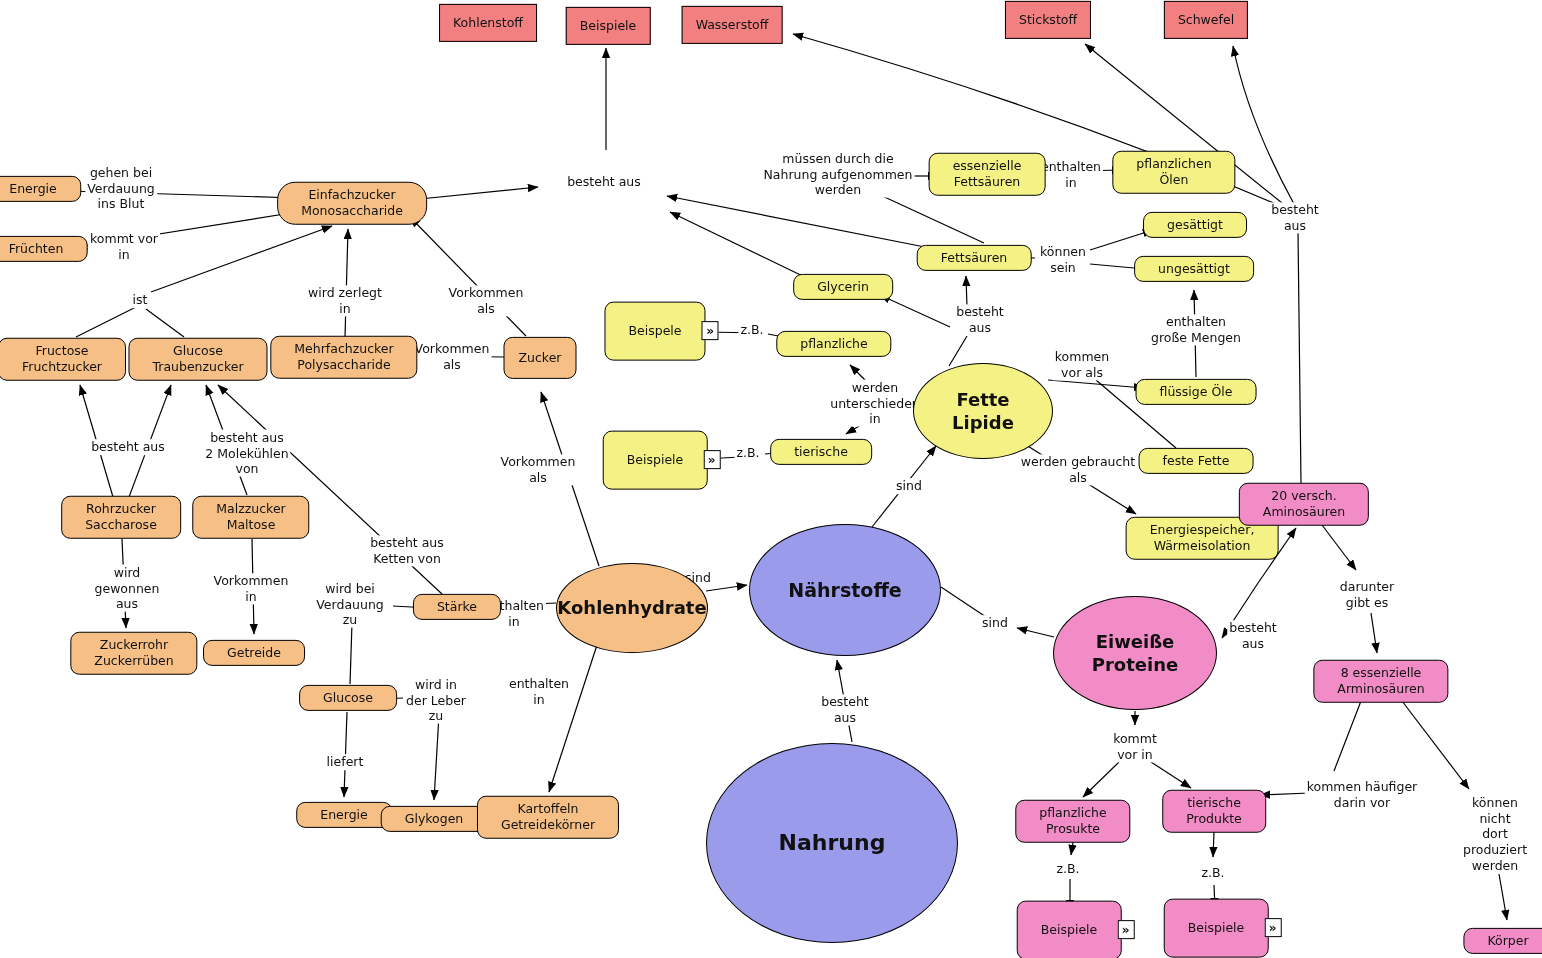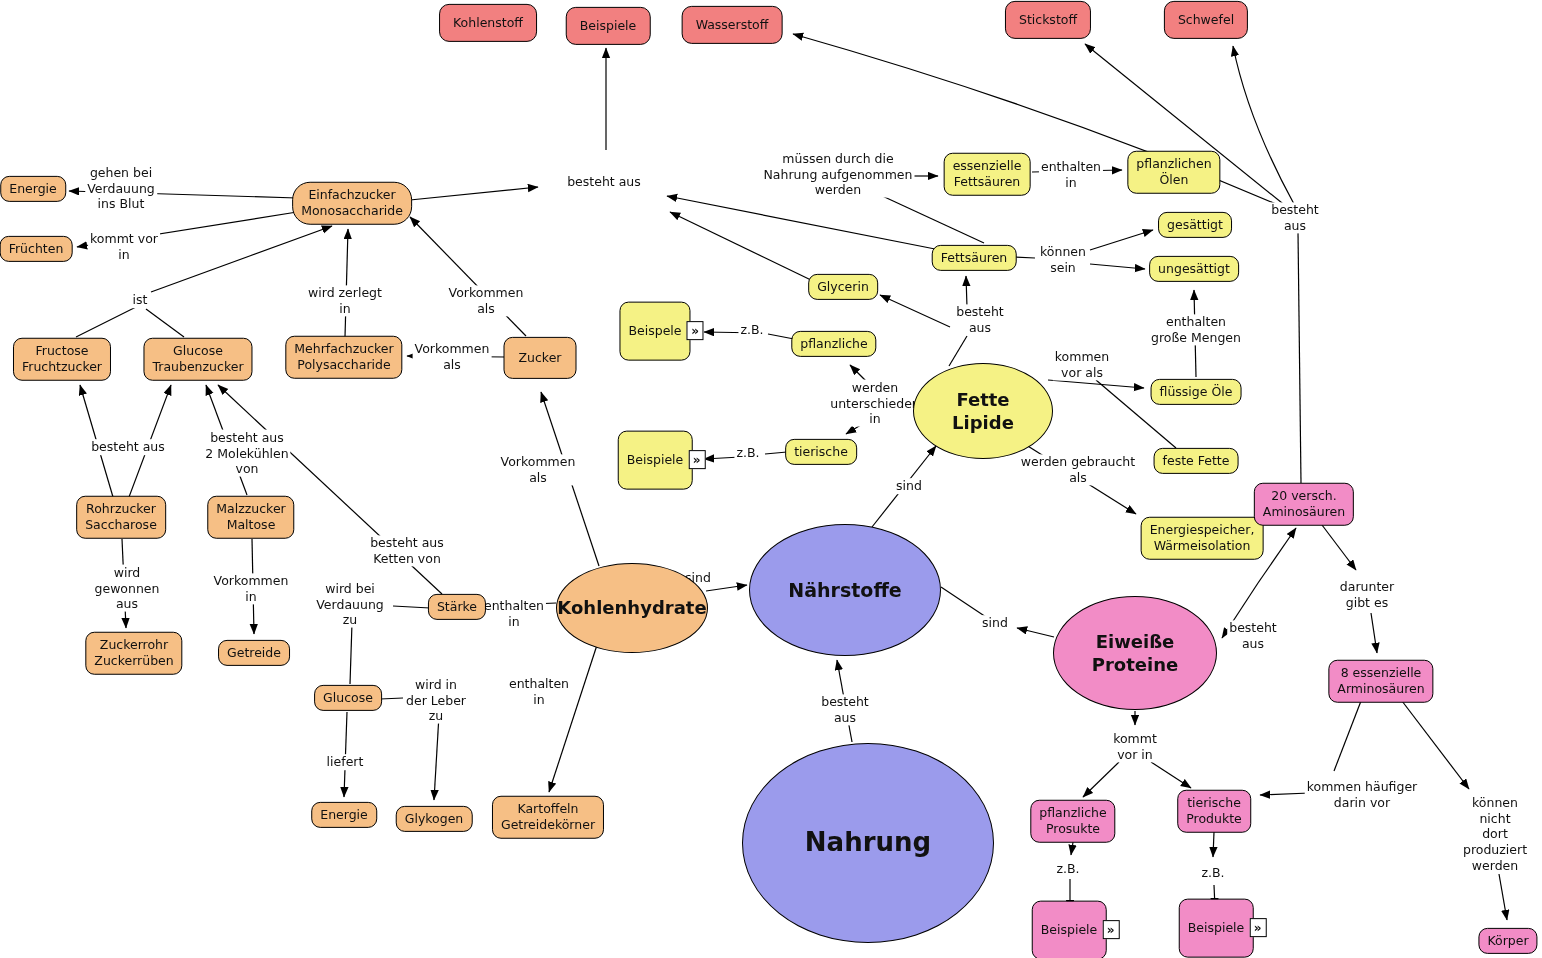--- a/index.html
+++ b/index.html
@@ -3,22 +3,22 @@
 <meta charset="utf-8">
 <style>
   html,body{margin:0;padding:0;background:#fff;}
   #stage{position:relative;width:1542px;height:958px;background:#fff;overflow:hidden;
          font-family:"DejaVu Sans","Liberation Sans",sans-serif;color:#111;}
   #edges{position:absolute;left:0;top:0;z-index:0;}
   .elabel{position:absolute;transform:translate(-50%,-50%);z-index:1;background:#fff;
           white-space:pre-line;text-align:center;font-size:12.5px;line-height:1.25;padding:0 2px;}
   .node{position:absolute;transform:translate(-50%,-50%);z-index:2;border:1px solid #000;
         white-space:pre-line;text-align:center;font-size:12.5px;line-height:1.3;
-        padding:4px 8px;box-sizing:border-box;}
-  .red{background:var(--red);border-radius:10px;padding:10px 13px;}
+        padding:4px 23px;box-sizing:border-box;}
+  .red{background:var(--red);border-radius:0;padding:10px 13px;}
   .orange{background:var(--orange);border-radius:9px;}
   .yellow{background:var(--yellow);border-radius:9px;}
   .pink{background:var(--pink);border-radius:9px;}
   .ellipse{border-radius:50%;display:flex;align-items:center;justify-content:center;
            font-weight:bold;padding:0;}
   .ell-purple{background:var(--purple);}
   .ell-yellow{background:var(--yellow);}
   .ell-orange{background:var(--orange);}
   .ell-pink{background:var(--pink);}
   .chev{position:absolute;right:-14px;top:50%;transform:translateY(-50%);
@@ -258,18 +258,18 @@
 </div>
 <div class="node pink" style="left:1216px;top:928px;">
   <span>Beispiele</span>
   <span class="chev">»</span>
 </div>
 <div class="node pink" style="left:1508px;top:941px;">Körper</div>
 
 <div class="node ellipse ell-yellow" style="left:983px;top:411px;width:140px;height:96px;font-size:18px;">Fette
 Lipide</div>
 <div class="node ellipse ell-purple" style="left:845px;top:590px;width:192px;height:132px;font-size:19px;">Nährstoffe</div>
-<div class="node ellipse ell-purple" style="left:868px;top:843px;width:252px;height:200px;font-size:26px;">Nahrung</div>
+<div class="node ellipse ell-purple" style="left:832px;top:843px;width:252px;height:200px;font-size:22px;">Nahrung</div>
 <div class="node ellipse ell-orange" style="left:632px;top:608px;width:152px;height:90px;font-size:18px;">Kohlenhydrate</div>
 <div class="node ellipse ell-pink" style="left:1135px;top:653px;width:164px;height:114px;font-size:18px;">Eiweiße
 Proteine</div>
 
 </div>
 
 </body></html>

